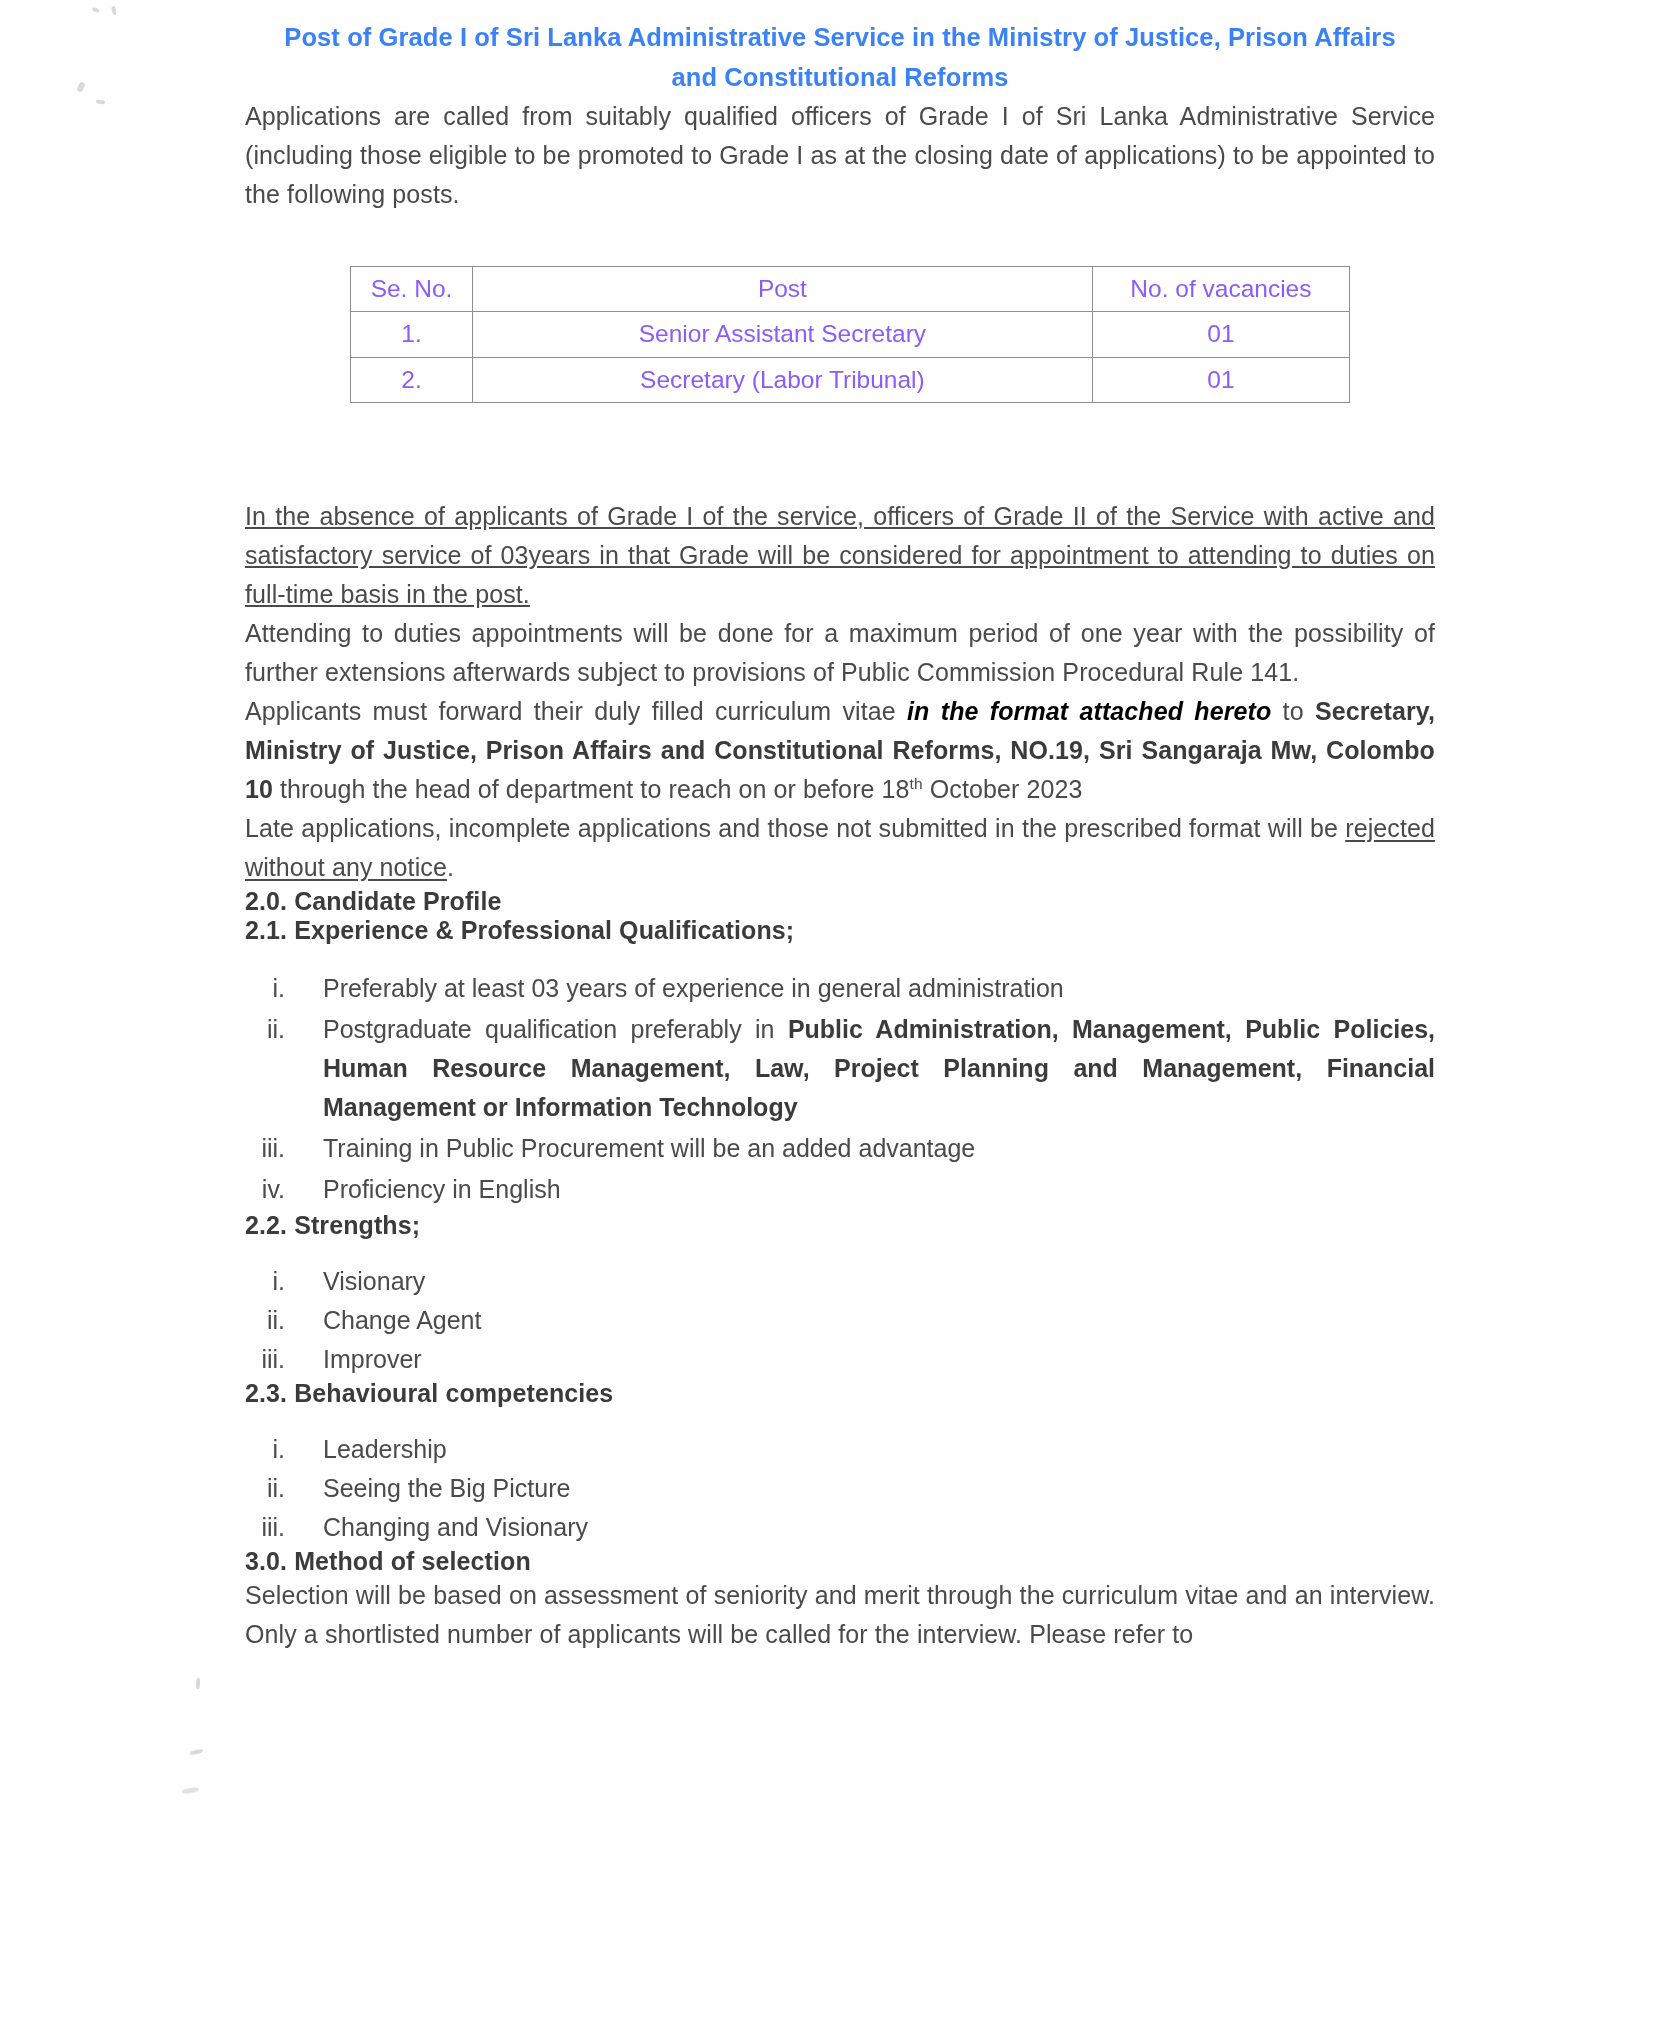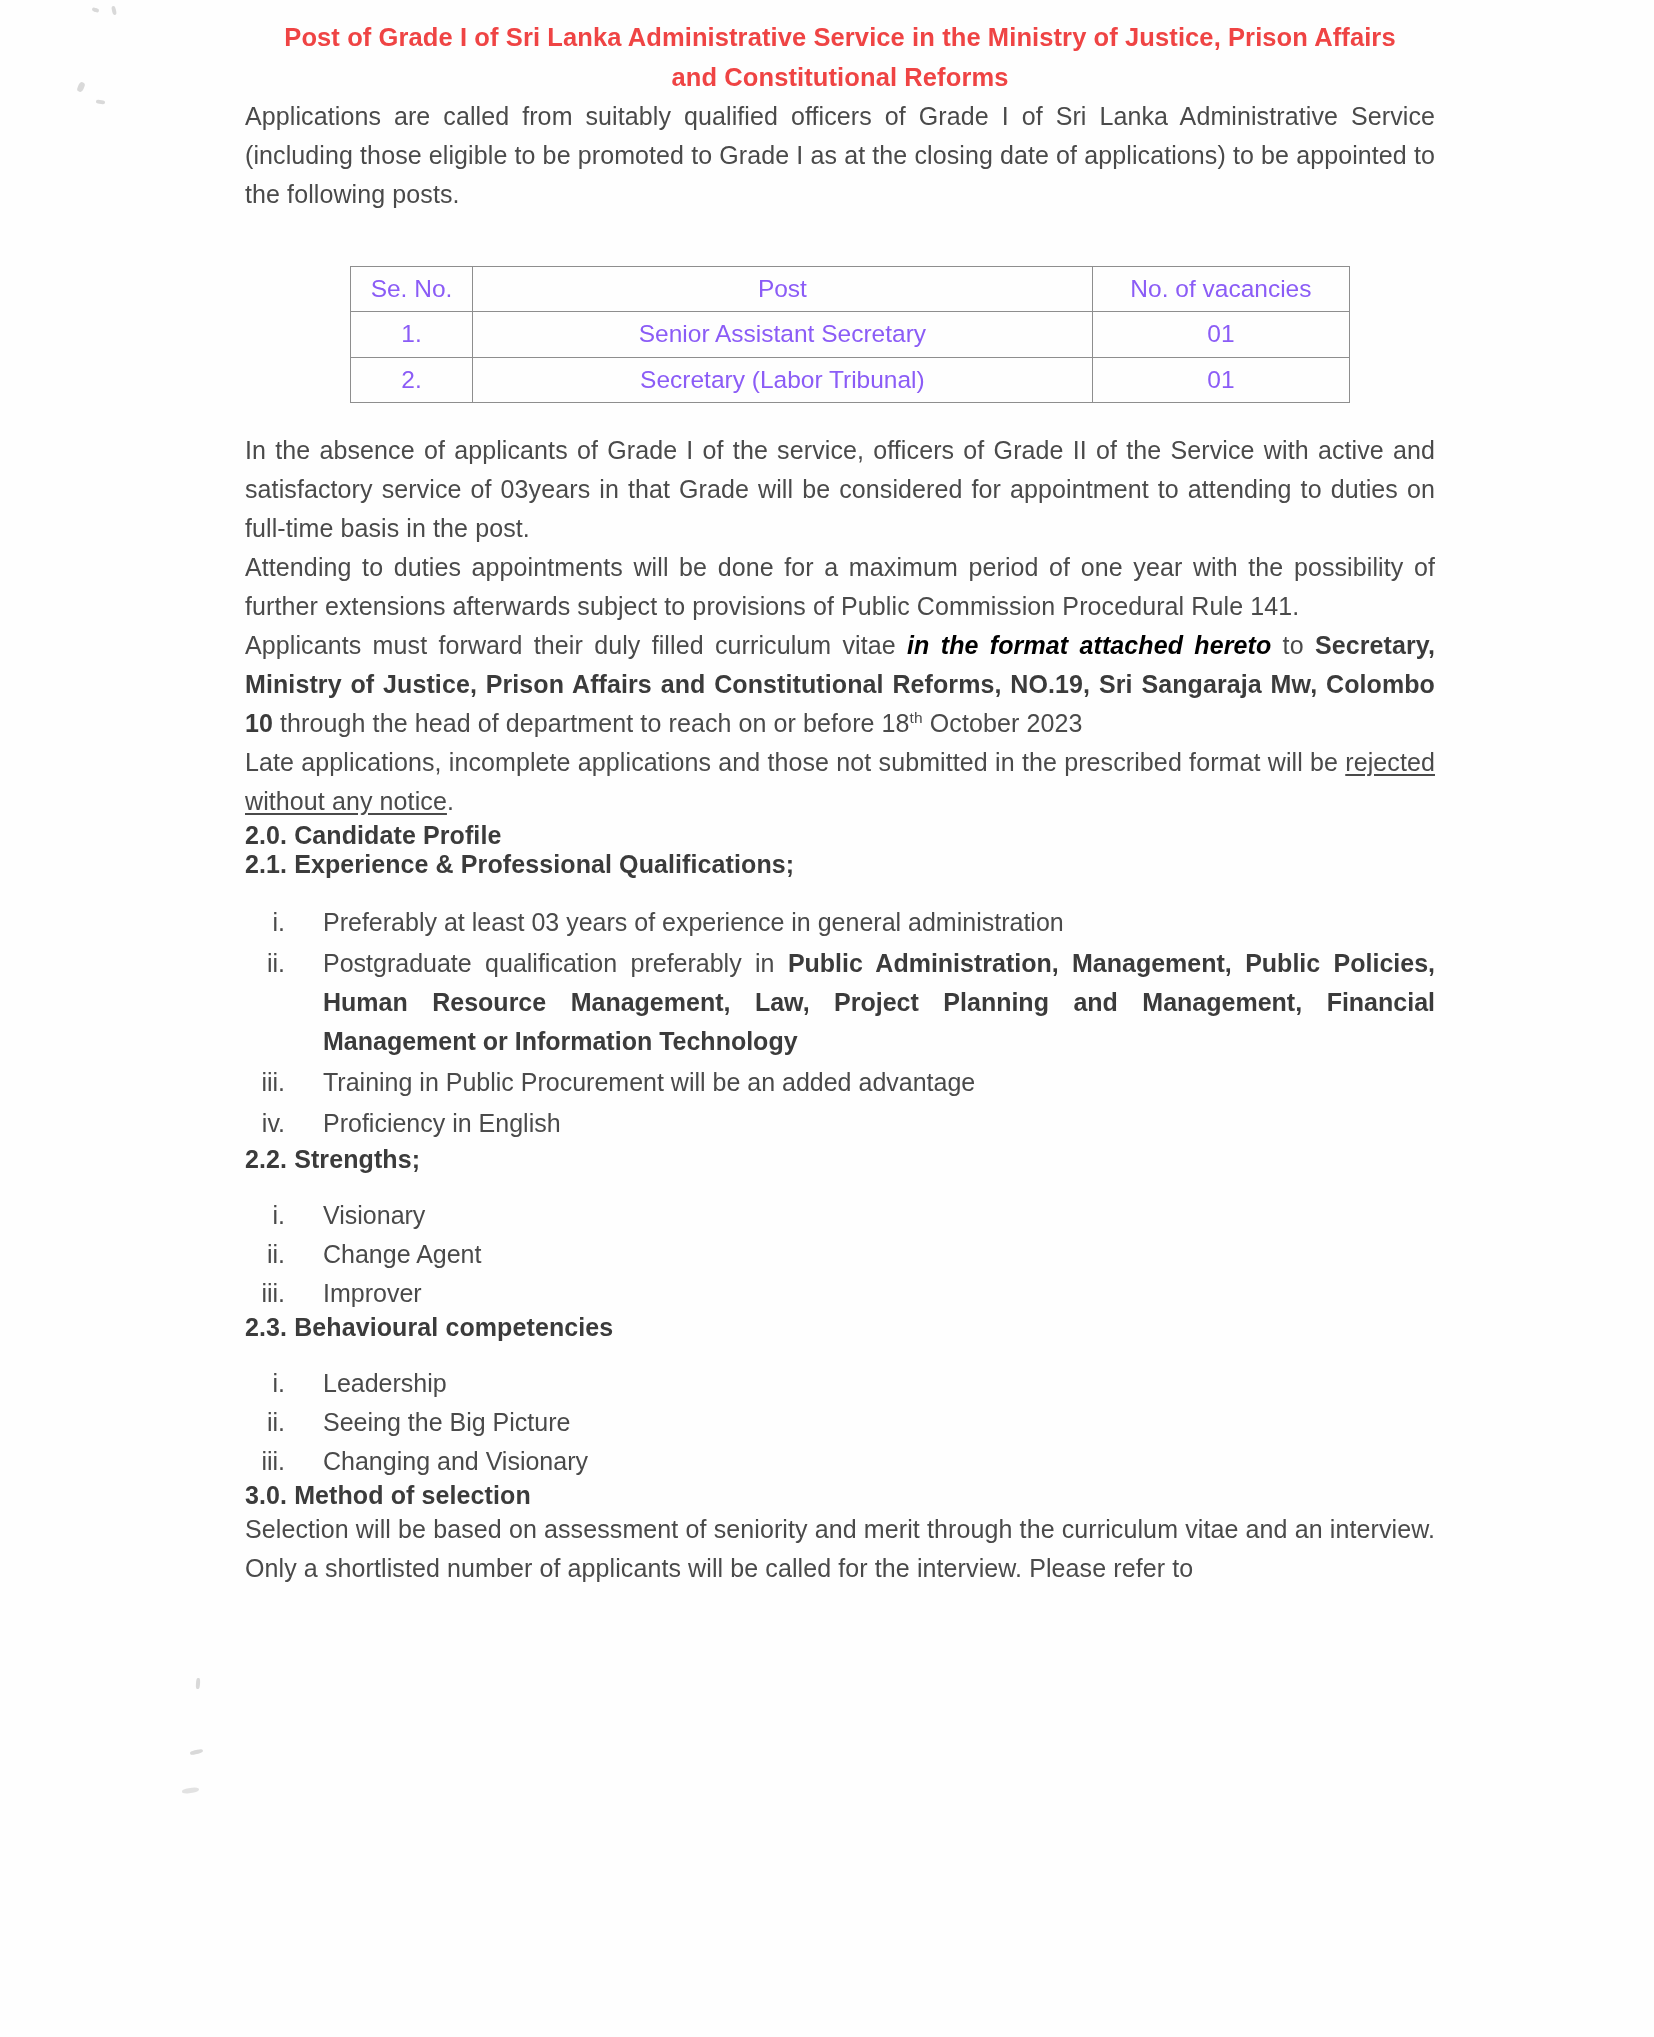--- a/index.html
+++ b/index.html
@@ -37,21 +37,21 @@
     width: 1190px;
   }
 
   .doc-title {
     margin: 18px 0 0 0;
     padding: 0 35px;
     text-align: center;
     font-size: 25.5px;
     font-weight: bold;
     line-height: 1.55;
-    color: #ef4444;
+    color: #3b82f6;
     letter-spacing: .1px;
   }
 
   p.body-text {
     margin: 0;
     font-size: 25px;
     line-height: 1.56;
     text-align: justify;
     color: #4a4a4a;
     letter-spacing: .1px;
@@ -167,21 +167,21 @@
           </tr>
           <tr>
             <td>2.</td>
             <td>Secretary (Labor Tribunal)</td>
             <td>01</td>
           </tr>
         </tbody>
       </table>
     </div>
 
-    <p class="body-text" style="margin-top:28px;">In the absence of applicants of Grade I of the service, officers of Grade II of the Service with active and satisfactory service of 03years in that Grade will be considered for appointment to attending to duties on full-time basis in the post.</p>
+    <p class="body-text" style="margin-top:94px;text-decoration:underline;">In the absence of applicants of Grade I of the service, officers of Grade II of the Service with active and satisfactory service of 03years in that Grade will be considered for appointment to attending to duties on full-time basis in the post.</p>
 
     <p class="body-text para-gap">Attending to duties appointments will be done for a maximum period of one year with the possibility of further extensions afterwards subject to provisions of Public Commission Procedural Rule 141.</p>
 
     <p class="body-text para-gap"><span>Applicants must forward their duly filled curriculum vitae </span><span class="bi">in the format attached hereto</span><span> to </span><b>Secretary, Ministry of Justice, Prison Affairs and Constitutional Reforms, NO.19, Sri Sangaraja Mw, Colombo 10</b><span> through the head of department to reach on or before 18</span><sup>th</sup><span> October 2023</span></p>
 
     <p class="body-text para-gap"><span>Late applications, incomplete applications and those not submitted in the prescribed format will be </span><span class="uline">rejected without any notice</span><span>.</span></p>
 
     <h2 class="sec-head head-gap-lg">2.0. Candidate Profile</h2>
 
     <h2 class="sec-head head-gap">2.1. Experience &amp; Professional Qualifications;</h2>

